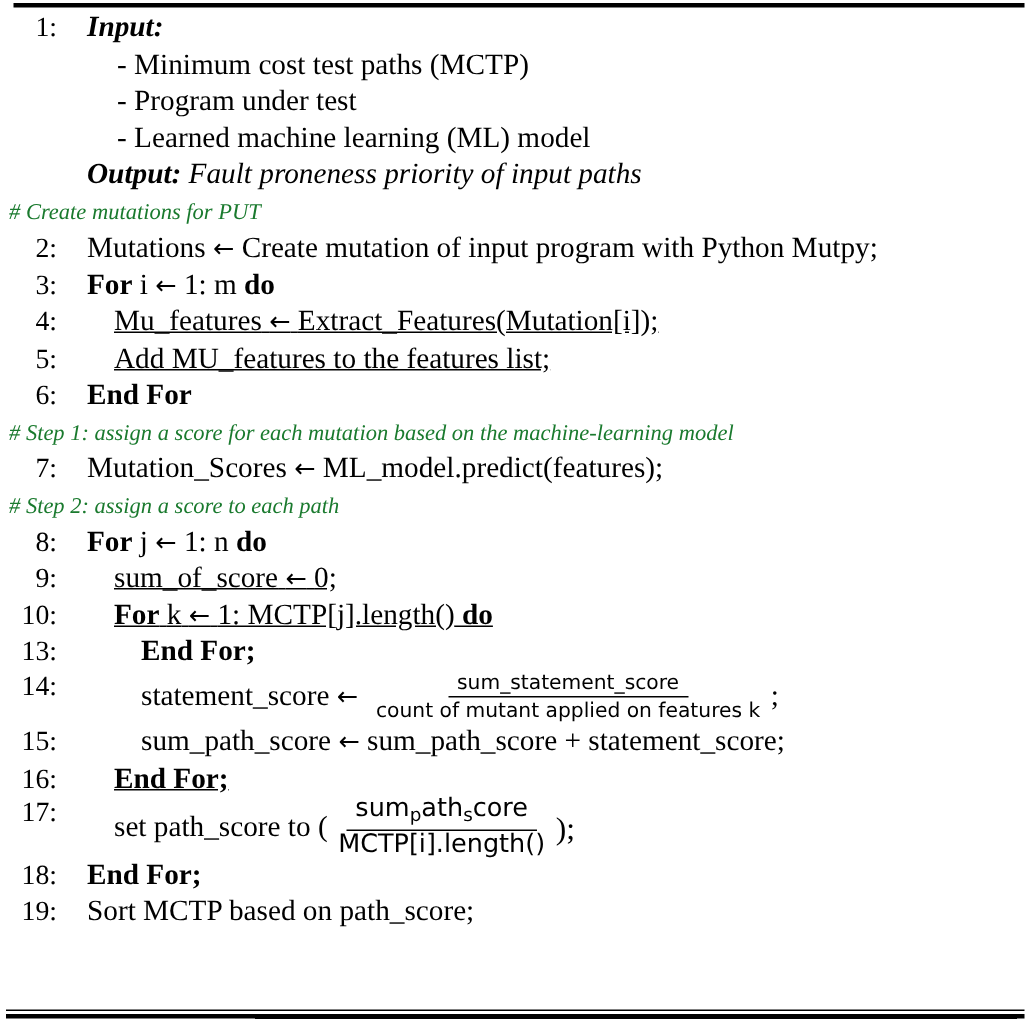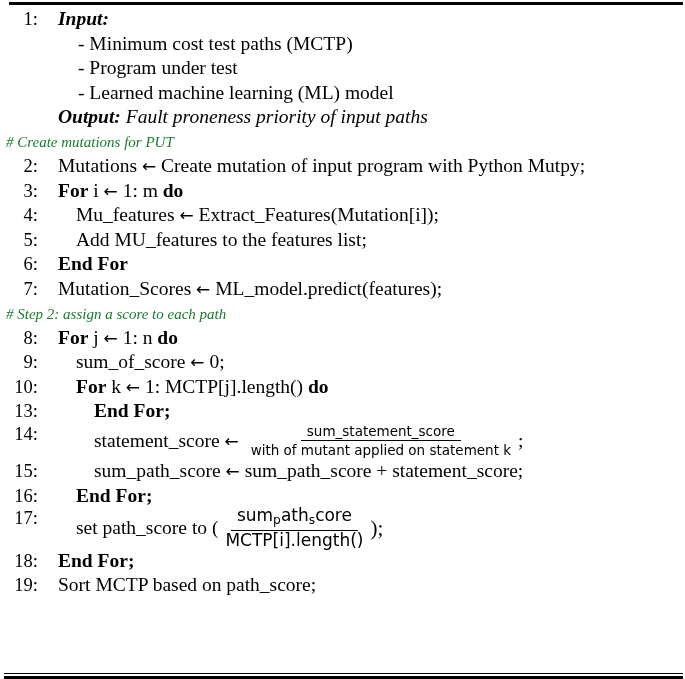--- a/index.html
+++ b/index.html
@@ -81,21 +81,21 @@
   .row.comment .num { width: 6px; min-width: 6px; padding-right: 0; }
   .comment .content {
     color: #1a7a2e;
     font-style: italic;
     font-size: 15px;
     line-height: 24px;
   }
 
   
   .i0  { padding-left: 14px; }
-  .i1  { padding-left: 32px; }
+  .i1  { padding-left: 32px; text-decoration: underline; }
   .i2  { padding-left: 50px; }
   .i3  { padding-left: 68px; }
   .ihdr { padding-left: 14px; font-style: italic; }
   .isub { padding-left: 34px; }
 
   b, .kw { font-weight: bold; }
 
   .arrow { font-family: "DejaVu Sans", sans-serif; font-size: 17px; }
 
   
@@ -218,20 +218,24 @@
       <div class="content i1">Add MU_features to the features list;</div>
     </div>
 
     <div class="row">
       <div class="num">6:</div>
       <div class="content i0">
         <b>End For</b>
       </div>
     </div>
 
+    <div class="row comment">
+      <div class="num"></div>
+      <div class="content"># Step 1: assign a score for each mutation based on the machine-learning model</div>
+    </div>
 
     <div class="row">
       <div class="num">7:</div>
       <div class="content i0">
         <span>Mutation_Scores</span><span> </span><span class="arrow">←</span><span> </span><span>ML_model.predict(features);</span>
       </div>
     </div>
 
     <div class="row comment">
       <div class="num"></div>
@@ -271,21 +275,21 @@
     <div class="row frac-row">
       <div class="num">14:</div>
       <div class="content i2">
         <span class="fracline">
           <span>statement_score</span>
             <span>&nbsp;</span>
             <span class="arrow">←</span>
             <span>&nbsp;</span>
             <span class="frac">
               <span class="numer">sum_statement_score</span>
-              <span class="denom">with of mutant applied on statement k</span>
+              <span class="denom">count of mutant applied on features k</span>
             </span>
             <span class="semi-after">;</span>
         </span>
       </div>
     </div>
 
     <div class="row">
       <div class="num">15:</div>
       <div class="content i2">
         <span>sum_path_score</span><span> </span><span class="arrow">←</span><span> </span><span>sum_path_score + statement_score;</span>

